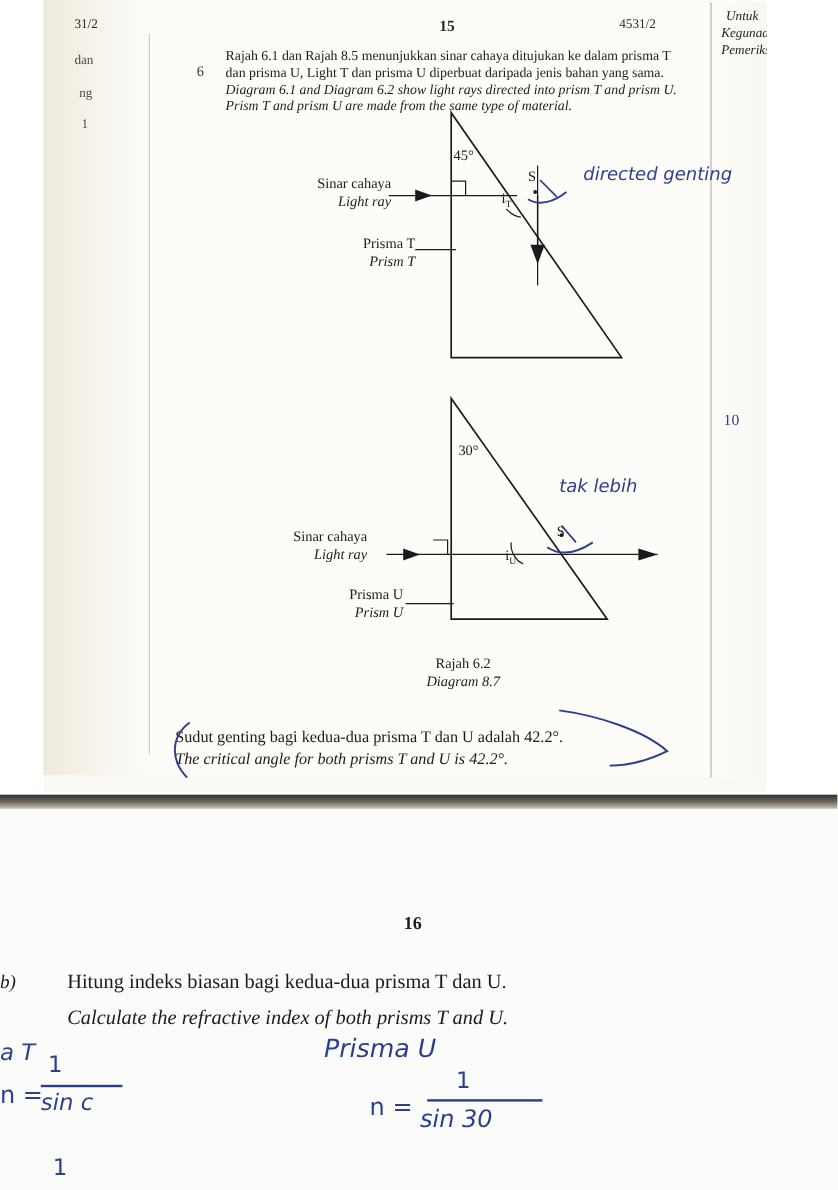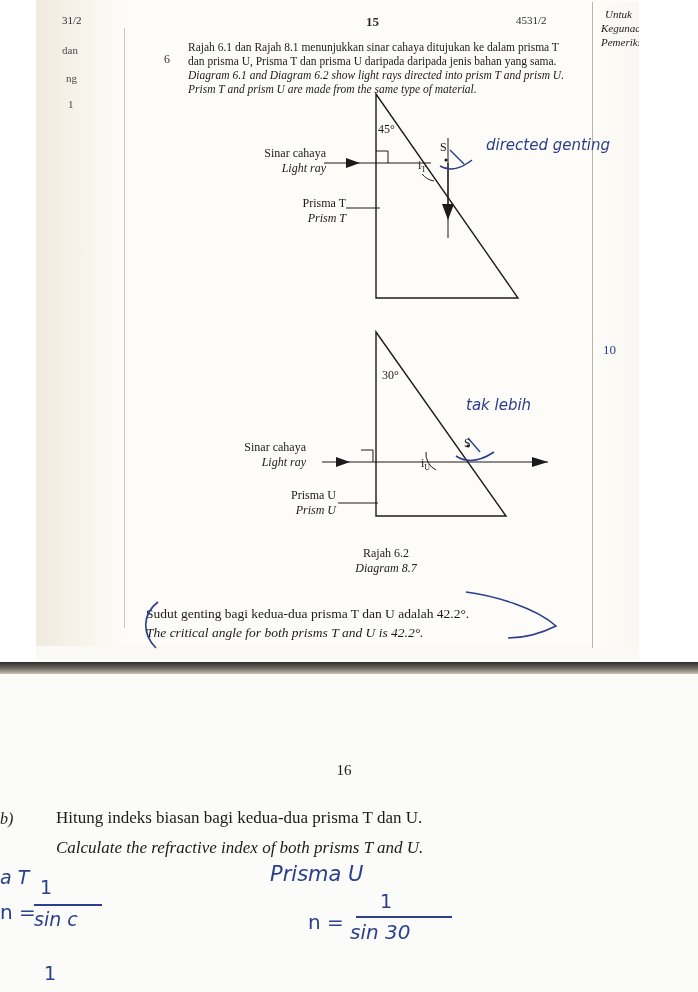--- a/index.html
+++ b/index.html
@@ -77,21 +77,21 @@
     position:absolute;left:0;top:662px;width:698px;height:330px;
     background:#fbfbf9;
     overflow:hidden;
   }
   .scan-bot:before{
     content:"";position:absolute;left:0;top:0;width:698px;height:12px;
     background:linear-gradient(180deg,#2f2d29 0%,#6a665c 50%,#c9c3b6 100%);
   }
   .pg16{
     position:absolute;left:0;top:100px;width:688px;text-align:center;
-    font-size:15px;font-weight:400;
+    font-size:15px;font-weight:700;
   }
   .part-b{position:absolute;left:0px;top:148px;font-size:16px;font-style:italic;}
   .q-ms{position:absolute;left:56px;top:146px;font-size:17px;}
   .q-en{position:absolute;left:56px;top:176px;font-size:17px;font-style:italic;}
 
   .bpen{position:absolute;color:#2b3f8c;font-family:"DejaVu Sans", sans-serif;}
 </style>
 </head>
 <body>
 
@@ -113,22 +113,22 @@
     <div class="box-ku">
       <div class="l1">Untuk</div>
       <div class="l2">Kegunaan</div>
       <div class="l3">Pemeriksa</div>
       <div style="position:absolute;left:10px;top:340px;font-size:13px;color:#2b3f8c;font-family:Liberation Serif, serif;">10</div>
     </div>
 
     <div class="q-num">6</div>
 
     <div class="stem">
-      <div>Rajah 6.1 dan Rajah 8.1 menunjukkan sinar cahaya ditujukan ke dalam prisma T</div>
-      <div>dan prisma U, Prisma T dan prisma U daripada daripada jenis bahan yang sama.</div>
+      <div>Rajah 6.1 dan Rajah 8.5 menunjukkan sinar cahaya ditujukan ke dalam prisma T</div>
+      <div>dan prisma U, Light T dan prisma U diperbuat daripada jenis bahan yang sama.</div>
       <div class="en">Diagram 6.1 and Diagram 6.2 show light rays directed into prism T and prism U.</div>
       <div class="en">Prism T and prism U are made from the same type of material.</div>
     </div>
 
     <svg width="698" height="250" style="left:0;top:88px;">
 
       <polygon points="340,6 340,210 482,210" fill="none" stroke="#1b1b1b" stroke-width="1.4"></polygon>
 
       <line x1="288" y1="75" x2="395" y2="75" stroke="#1b1b1b" stroke-width="1.2"></line>
       <polygon points="310,70 324,75 310,80" fill="#1b1b1b"></polygon>

